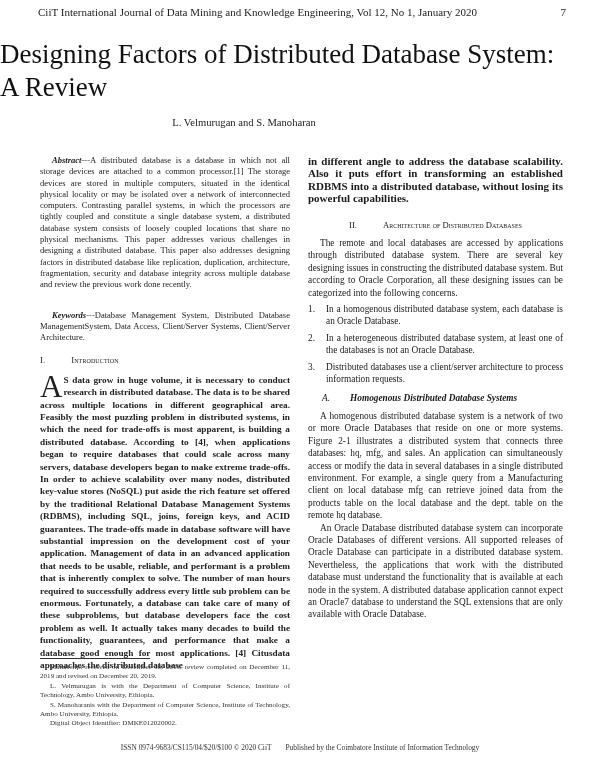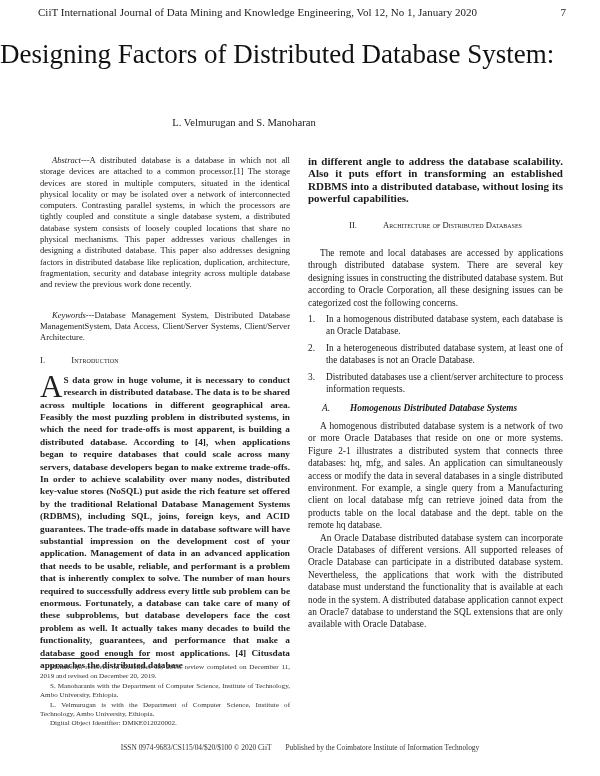--- a/index.html
+++ b/index.html
@@ -7,29 +7,29 @@
          font-family:"Liberation Serif", serif; color:#1a1a1a; }
   .abs { position:absolute; }
   .header { left:38px; top:6px; width:528px; font-size:11px; display:flex; justify-content:space-between; color:#222; }
   .title { left:0; top:38px; width:600px; text-align:left; font-size:27px; line-height:33px; color:#111; }
   .authors { left:0; top:117px; width:488px; text-align:center; font-size:10.6px; }
   .col { font-size:8.55px; line-height:11.3px; text-align:justify; }
   .colL { left:40px; top:155px; width:250px; }
   .colR { left:308px; top:155px; width:255px; font-size:9.3px; line-height:12.4px; }
   p { margin:0; }
   .indent { text-indent:12px; }
-  .bi { font-weight:normal; font-style:italic; }
+  .bi { font-weight:bold; font-style:italic; }
   .kw { margin-top:19px; }
   .sechead { text-align:left; font-size:8.6px; margin:12px 0 7px 0; letter-spacing:0.1px; }
   .sechead .num { margin-right:26px; }
   .sc { font-variant:small-caps; }
   .intro { font-size:9.25px; line-height:12.4px; font-weight:bold; color:#222; }
   .dropcap { float:left; font-size:31px; line-height:25px; margin:0 1px -2px 0; font-weight:normal; }
   .bold-r { font-weight:bold; font-size:11px; line-height:12.4px; }
-  .rsechead { text-align:center; font-size:8.6px; margin:14px 0 16px 0; }
+  .rsechead { text-align:center; font-size:8.6px; margin:14px 0 6px 0; }
   ol { margin:4px 0 0 0; padding:0; list-style:none; }
   ol li { position:relative; padding-left:18px; margin-bottom:4px; }
   ol li .n { position:absolute; left:0; top:0; }
   .subhead { margin:6px 0 6px 14px; font-style:italic; font-weight:bold; }
   .subhead .letter { font-weight:normal; margin-right:20px; }
   .footnote-rule { left:40px; top:658px; width:110px; height:1px; background:#333; }
   .footnotes { left:40px; top:663px; width:250px; font-size:7.1px; line-height:9.4px; text-align:justify; color:#333; }
   .footnotes p { text-indent:10px; }
   .footer { left:0; top:743px; width:600px; text-align:center; font-size:7.4px; color:#333; }
   .footer span + span { margin-left:14px; }
@@ -37,20 +37,21 @@
 </head>
 <body>
 
 <div class="abs header">
   <span>CiiT International Journal of Data Mining and Knowledge Engineering, Vol 12, No 1, January 2020</span>
   <span>7</span>
 </div>
 
 <div class="abs title">
   <div>Designing Factors of Distributed Database System:</div>
+  <div>A Review</div>
 </div>
 
 <div class="abs authors">L. Velmurugan and S. Manoharan</div>
 
 <div class="abs col colL">
   <p class="indent">
     <span class="bi">Abstract---</span><span>A distributed database is a database in which not all storage devices are attached to a common processor.[1] The storage devices are stored in multiple computers, situated in the identical physical locality or may be isolated over a network of interconnected computers. Contrasting parallel systems, in which the processors are tightly coupled and constitute a single database system, a distributed database system consists of loosely coupled locations that share no physical mechanisms. This paper addresses various challenges in designing a distributed database. This paper also addresses designing factors in distributed database like replication, duplication, architecture, fragmentation, security and database integrity across multiple database and review the previous work done recently.</span>
   </p>
   <p class="indent kw">
     <span class="bi">Keywords---</span><span>Database Management System, Distributed Database ManagementSystem, Data Access, Client/Server Systems, Client/Server Architecture.</span>
@@ -61,36 +62,36 @@
   <p class="intro">
     <span class="dropcap">A</span><span>S data grow in huge volume, it is necessary to conduct research in distributed database. The data is to be shared across multiple locations in different geographical area. Feasibly the most puzzling problem in distributed systems, in which the need for trade-offs is most apparent, is building a distributed database. According to [4], when applications began to require databases that could scale across many servers, database developers began to make extreme trade-offs. In order to achieve scalability over many nodes, distributed key-value stores (NoSQL) put aside the rich feature set offered by the traditional Relational Database Management Systems (RDBMS), including SQL, joins, foreign keys, and ACID guarantees. The trade-offs made in database software will have substantial impression on the development cost of your application. Management of data in an advanced application that needs to be usable, reliable, and performant is a problem that is inherently complex to solve. The number of man hours required to successfully address every little sub problem can be enormous. Fortunately, a database can take care of many of these subproblems, but database developers face the cost problem as well. It actually takes many decades to build the functionality, guarantees, and performance that make a database good enough for most applications. [4] Citusdata approaches the distributed database</span>
   </p>
 </div>
 
 <div class="abs col colR">
   <p class="bold-r">in different angle to address the database scalability. Also it puts effort in transforming an established RDBMS into a distributed database, without losing its powerful capabilities.</p>
   <div class="rsechead">
     <span class="num" style="margin-right:26px">II.</span><span class="sc">Architecture of Distributed Databases</span>
   </div>
-  <p class="indent">The remote and local databases are accessed by applications through distributed database system. There are several key designing issues in constructing the distributed database system. But according to Oracle Corporation, all these designing issues can be categorized cost the following concerns.</p>
+  <p class="indent">The remote and local databases are accessed by applications through distributed database system. There are several key designing issues in constructing the distributed database system. But according to Oracle Corporation, all these designing issues can be categorized into the following concerns.</p>
   <ol>
     <li><span class="n">1.</span><span>In a homogenous distributed database system, each database is an Oracle Database.</span></li>
     <li><span class="n">2.</span><span>In a heterogeneous distributed database system, at least one of the databases is not an Oracle Database.</span></li>
     <li><span class="n">3.</span><span>Distributed databases use a client/server architecture to process information requests.</span></li>
   </ol>
   <div class="subhead">
     <span class="letter">A.</span><span>Homogenous Distributed Database Systems</span>
   </div>
   <p class="indent">A homogenous distributed database system is a network of two or more Oracle Databases that reside on one or more systems. Figure 2-1 illustrates a distributed system that connects three databases: hq, mfg, and sales. An application can simultaneously access or modify the data in several databases in a single distributed environment. For example, a single query from a Manufacturing client on local database mfg can retrieve joined data from the products table on the local database and the dept. table on the remote hq database.</p>
   <p class="indent">An Oracle Database distributed database system can incorporate Oracle Databases of different versions. All supported releases of Oracle Database can participate in a distributed database system. Nevertheless, the applications that work with the distributed database must understand the functionality that is available at each node in the system. A distributed database application cannot expect an Oracle7 database to understand the SQL extensions that are only available with Oracle Database.</p>
 </div>
 
 <div class="abs footnote-rule"></div>
 <div class="abs footnotes">
   <p>Manuscript received on December 10, 2019, review completed on December 11, 2019 and revised on December 20, 2019.</p>
+  <p>L. Velmurugan is with the Department of Computer Science, Institute of Technology, Ambo University, Ethiopia.</p>
   <p>S. Manoharanis with the Department of Computer Science, Institute of Technology, Ambo University, Ethiopia.</p>
-  <p>L. Velmurugan is with the Department of Computer Science, Institute of Technology, Ambo University, Ethiopia.</p>
   <p>Digital Object Identifier: DMKE012020002.</p>
 </div>
 
 <div class="abs footer">
   <span>ISSN 0974-9683/CS115/04/$20/$100 © 2020 CiiT</span><span>Published by the Coimbatore Institute of Information Technology</span>
 </div>
 
 </body></html>

